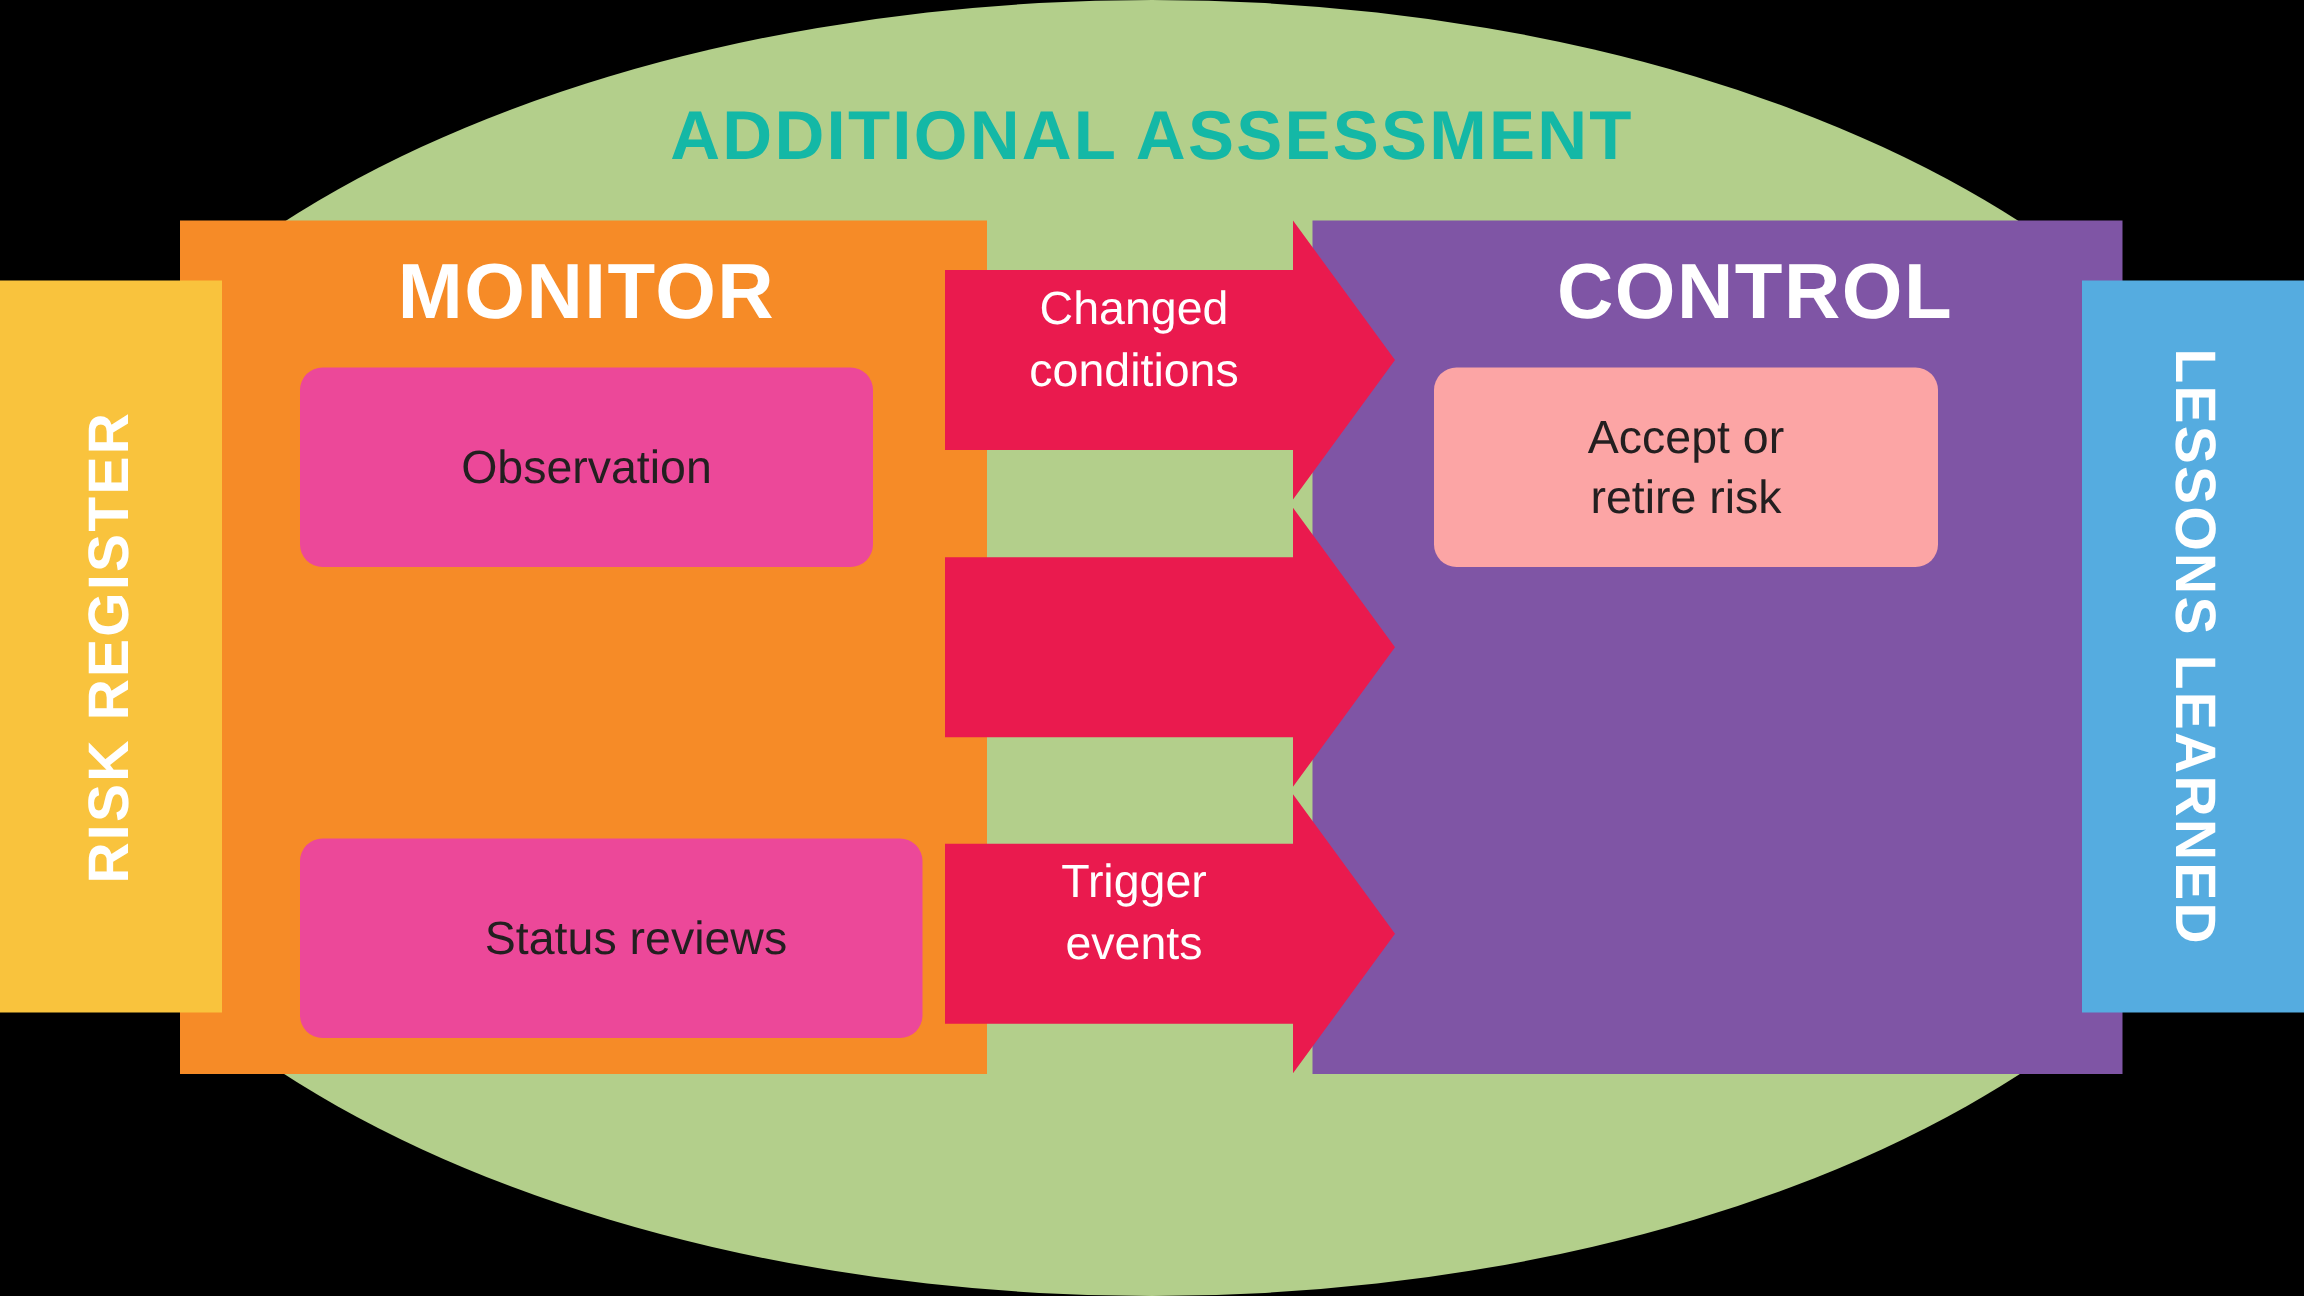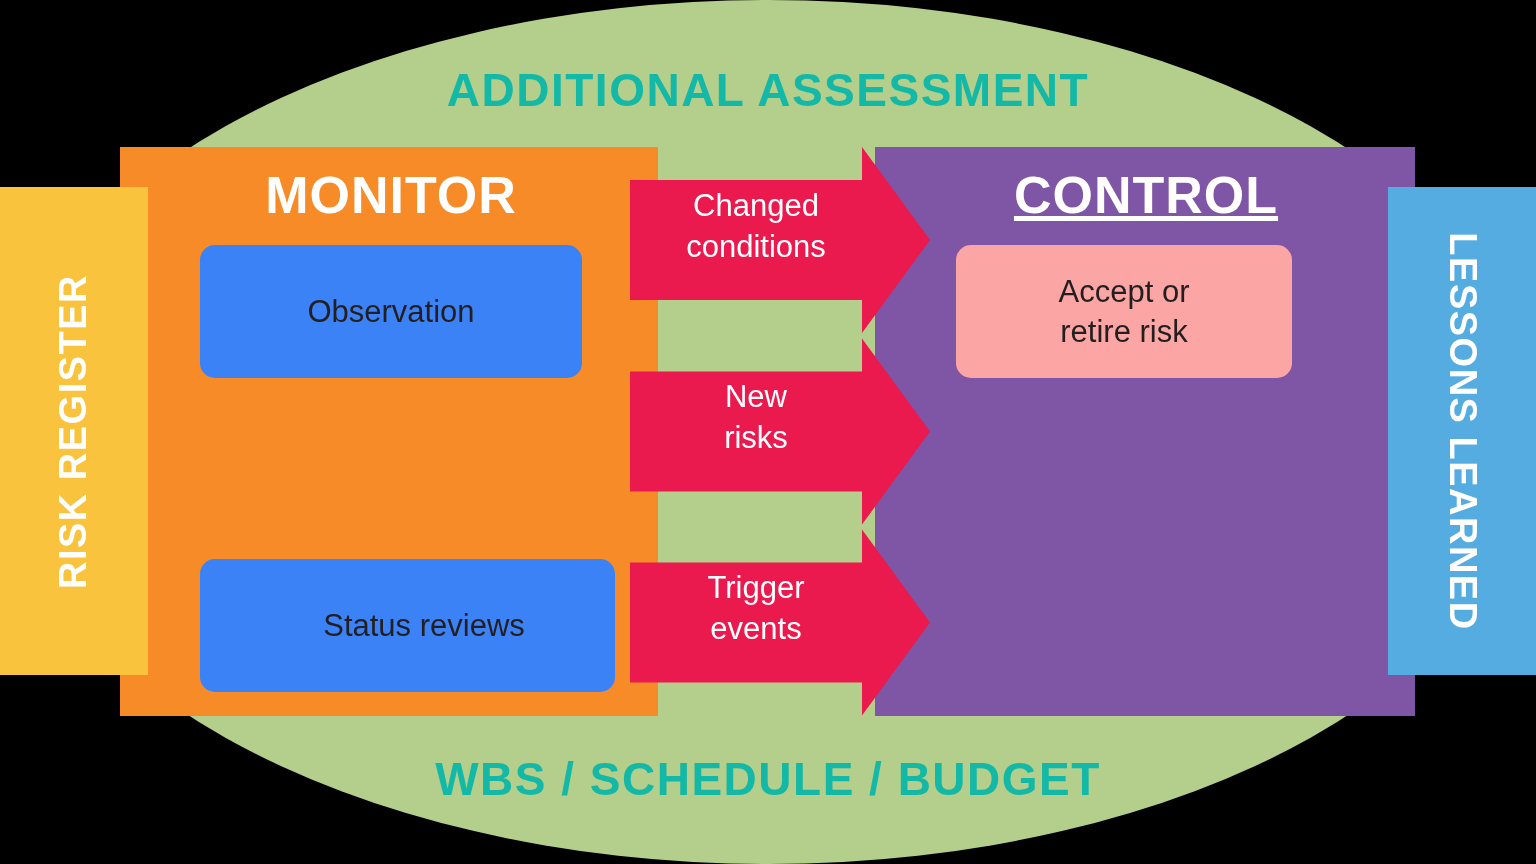--- a/index.html
+++ b/index.html
@@ -22,28 +22,28 @@
   #banner-bottom{top:752px;}
   
   .process-box{top:147px;height:569px;}
   #monitor-box{left:120px;width:538px;background:#f68b27;}
   #control-box{left:875px;width:540px;background:#7f55a5;}
   .process-title{
     top:168px;height:54px;display:flex;align-items:center;justify-content:center;
     color:#ffffff;font-size:52px;font-weight:bold;letter-spacing:1px;
   }
   #monitor-title{left:200px;width:382px;}
-  #control-title{left:956px;width:380px;text-decoration:underline;}
+  #control-title{left:980px;width:380px;}
   
   .item-box{
     width:382px;height:133px;border-radius:15px;
     display:flex;align-items:center;justify-content:center;text-align:center;
     font-size:31px;line-height:40px;color:#231f20;white-space:pre-line;
   }
-  .monitor-item{left:200px;background:#3b82f6;}
+  .monitor-item{left:200px;background:#ec4899;}
   .control-item{left:956px;width:336px;background:#fca5a5;}
   .row1{top:245px;} .row2{top:402px;} .row3{top:559px;padding-left:33px;}
   
   .side-bar{top:187px;height:488px;display:flex;align-items:center;justify-content:center;}
   #risk-register-bar{left:0;width:148px;background:#f9c33d;}
   #lessons-learned-bar{left:1388px;width:148px;background:#55ace0;}
   .side-bar span{
     color:#ffffff;font-size:38px;font-weight:bold;letter-spacing:1.5px;white-space:nowrap;
   }
   #risk-register-bar span{transform:rotate(-90deg);}
@@ -60,21 +60,20 @@
   #arrow-label-3{top:562px;}
 </style>
 </head>
 <body>
 
 <div id="canvas">
 
   <div id="ellipse" class="abs"></div>
 
   <div id="banner-top" class="abs banner">ADDITIONAL ASSESSMENT</div>
-  <div id="banner-bottom" class="abs banner">WBS / SCHEDULE / BUDGET</div>
 
   <div id="monitor-box" class="abs process-box"></div>
   <div id="control-box" class="abs process-box"></div>
 
   <div id="risk-register-bar" class="abs side-bar">
     <span>RISK REGISTER</span>
   </div>
   <div id="lessons-learned-bar" class="abs side-bar">
     <span>LESSONS LEARNED</span>
   </div>
@@ -89,18 +88,16 @@
   <div id="control-title" class="abs process-title">CONTROL</div>
 
   <div class="abs item-box monitor-item row1">Observation</div>
   <div class="abs item-box monitor-item row3">Status reviews</div>
 
   <div class="abs item-box control-item row1">Accept or
 retire risk</div>
 
   <div id="arrow-label-1" class="abs arrow-label">Changed
 conditions</div>
-  <div id="arrow-label-2" class="abs arrow-label">New
-risks</div>
   <div id="arrow-label-3" class="abs arrow-label">Trigger
 events</div>
 
 </div>
 
 </body></html>

